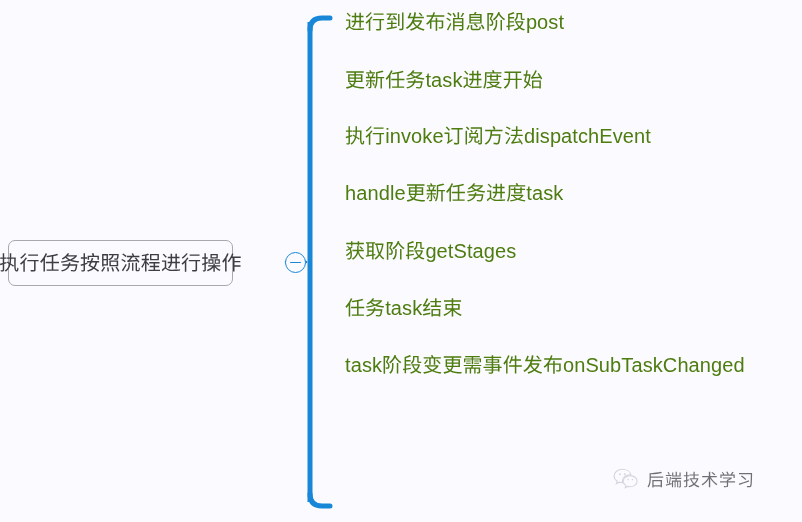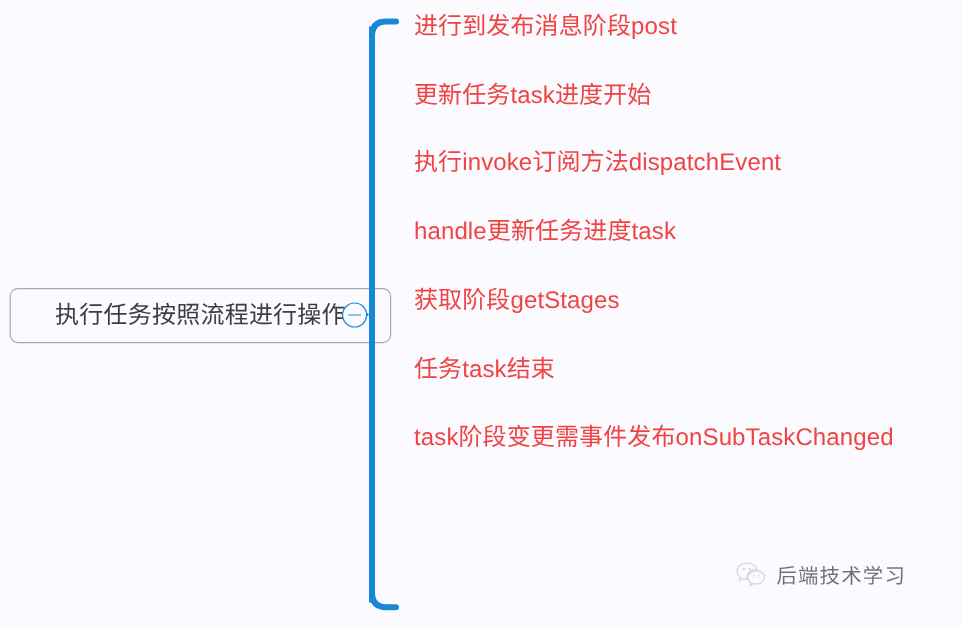--- a/index.html
+++ b/index.html
@@ -21,21 +21,21 @@
     inset: 0;
     width: 802px;
     height: 522px;
   }
 
   
   #root-node {
     position: absolute;
     left: 8px;
     top: 240px;
-    width: 318px;
+    width: 225px;
     height: 46px;
     box-sizing: border-box;
     border: 1.6px solid #a8a8ad;
     border-radius: 7px;
     background: #fbfaff;
     display: flex;
     align-items: center;
     justify-content: center;
   }
   #root-node .root-label {
@@ -77,21 +77,21 @@
     width: 11px;
     height: 1.6px;
     background: #1887d8;
     border-radius: 1px;
   }
 
   
   .child-item {
     position: absolute;
     left: 345px;
-    color: #ef4444;
+    color: #4d7c0f;
     font-size: 20px;
     line-height: 28px;
     letter-spacing: 0.1px;
     white-space: pre-line;
     cursor: default;
   }
 
   
   #watermark {
     position: absolute;

